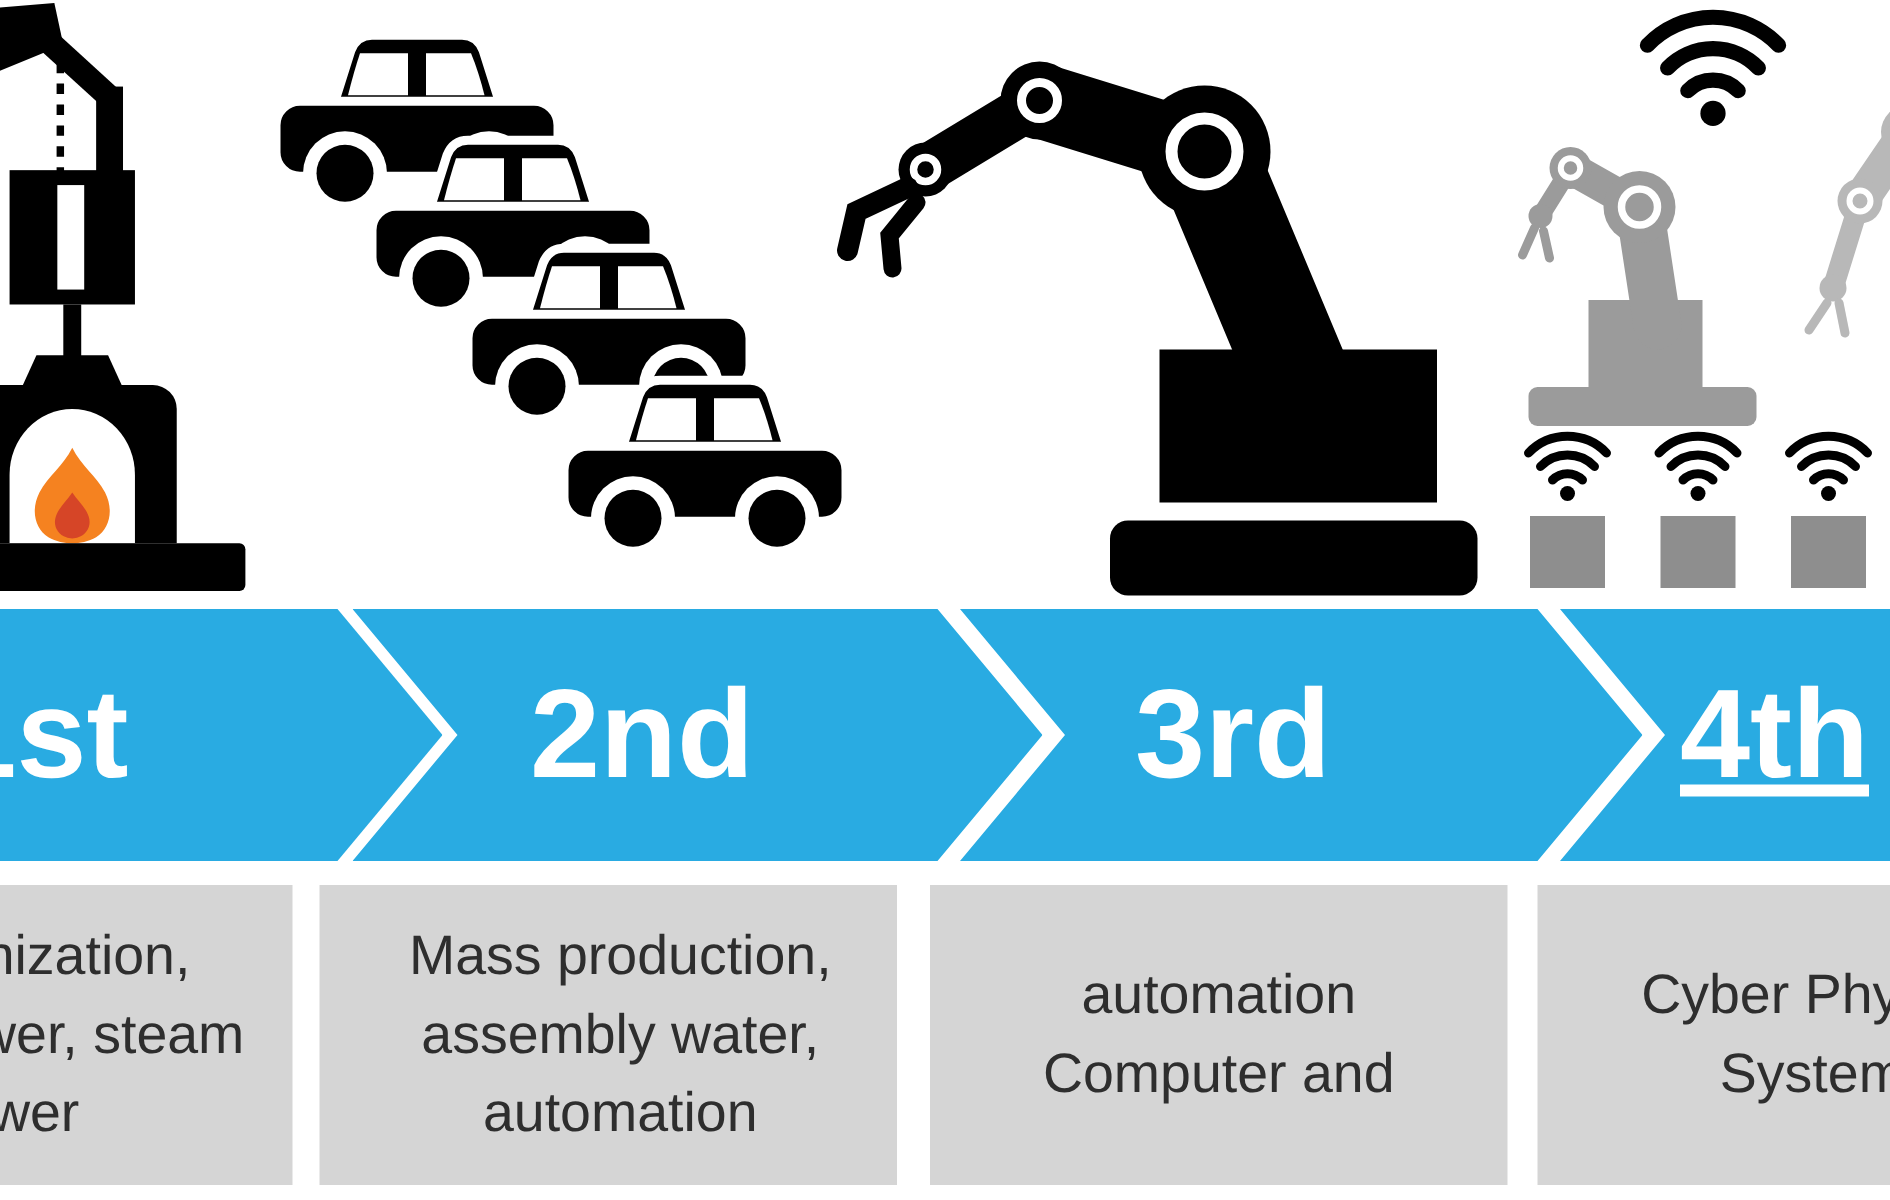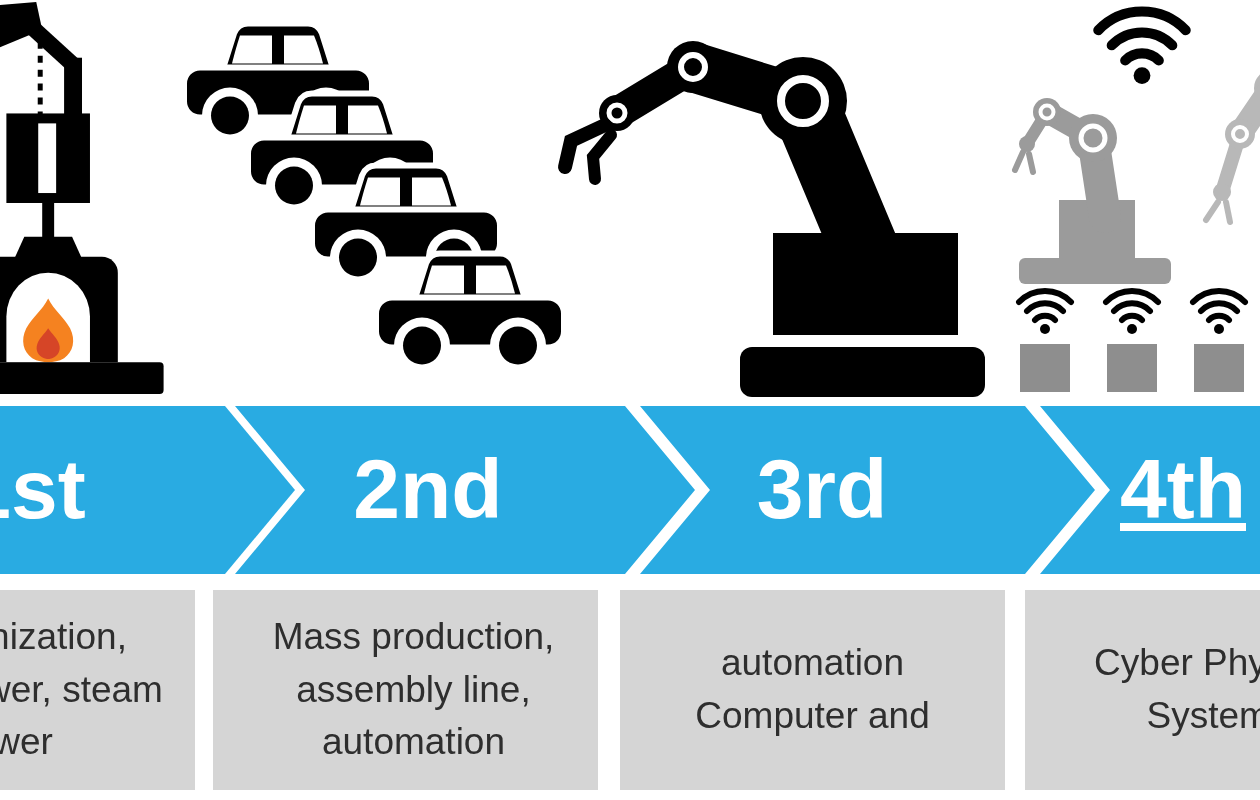--- a/index.html
+++ b/index.html
@@ -174,21 +174,21 @@
   <span class="arrow-label" id="label-3">3rd</span>
   <span class="arrow-label" id="label-4">4th</span>
 
   <div class="desc-box" id="box-1">
     <div class="desc-line">Mechanization,</div>
     <div class="desc-line">water power, steam</div>
     <div class="desc-line">power</div>
   </div>
   <div class="desc-box" id="box-2">
     <div class="desc-line">Mass production,</div>
-    <div class="desc-line">assembly line,</div>
+    <div class="desc-line">assembly water,</div>
     <div class="desc-line">automation</div>
   </div>
   <div class="desc-box" id="box-3">
     <div class="desc-line">automation</div>
     <div class="desc-line">Computer and</div>
   </div>
   <div class="desc-box" id="box-4">
     <div class="desc-line">Cyber Physical</div>
     <div class="desc-line">Systems</div>
   </div>

